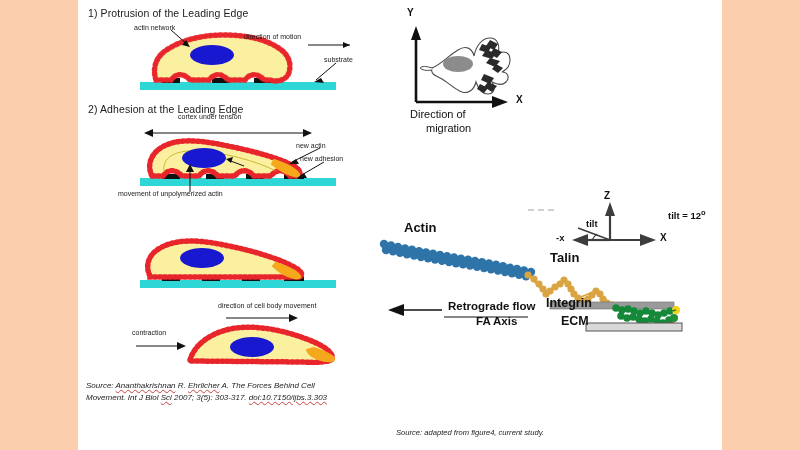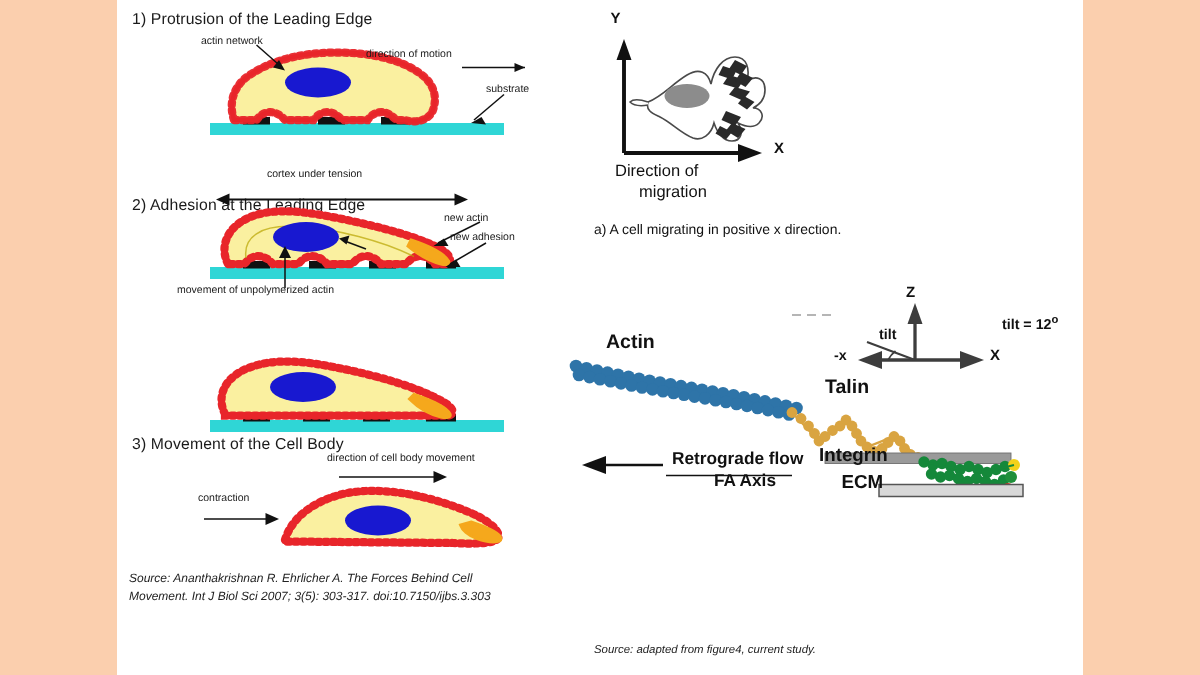--- a/index.html
+++ b/index.html
@@ -22,21 +22,21 @@
   #left-panel{position:absolute;left:0;top:0;width:288px;height:380px;}
   .panel-fig{position:absolute;}
 
   .fig1-caption{position:absolute;left:8px;top:372px;width:268px;}
   .fig1-caption .cap-title{
     font-size:11.2px;font-weight:bold;color:#111;line-height:14px;
   }
   .fig1-caption .cap-src{
     margin-top:8px;font-size:8px;font-style:italic;color:#222;line-height:11.5px;
   }
-  .u-wavy{text-decoration-style:wavy;text-decoration-color:#d04040;}
+  .u-wavy{text-decoration:underline;text-decoration-style:wavy;text-decoration-color:#d04040;}
 
   
   #right-panel{position:absolute;left:300px;top:0;width:344px;height:450px;}
   .cap-a{position:absolute;left:18px;top:148px;font-size:9.3px;color:#111;}
   .cap-b{position:absolute;left:18px;top:348px;font-size:9.3px;color:#111;line-height:12.5px;width:300px;}
   .fig2-title{position:absolute;left:18px;top:400px;font-size:10.6px;color:#111;}
   .fig2-title b{font-weight:bold;}
   .fig2-src{position:absolute;left:18px;top:428px;font-size:7.6px;font-style:italic;color:#222;text-align:right;}
 
   svg{display:block;overflow:visible;}
@@ -85,21 +85,21 @@
       <g>
         <line x1="258" y1="45" x2="238" y2="62" stroke="#111" stroke-width="1"></line>
         <polygon points="236,64 243,60 246,65" fill="#111"></polygon>
       </g>
     </svg>
 
     <div class="lbl tiny" style="left:56px;top:24px;">actin network</div>
     <div class="lbl tiny" style="left:166px;top:33px;">direction of motion</div>
     <div class="lbl tiny" style="left:246px;top:56px;">substrate</div>
 
-    <div class="lbl step-title" style="left:10px;top:103px;margin-top:28px;">2) Adhesion at the Leading Edge</div>
+    <div class="lbl step-title" style="left:10px;top:103px;">2) Adhesion at the Leading Edge</div>
 
     <svg class="panel-fig" style="left:0px;top:114px;" width="288" height="90" viewBox="0 0 288 90">
 
       <g>
         <line x1="70" y1="19" x2="230" y2="19" stroke="#111" stroke-width="1.2"></line>
         <polygon points="66,19 75,15 75,23" fill="#111"></polygon>
         <polygon points="234,19 225,15 225,23" fill="#111"></polygon>
       </g>
 
       <rect x="62" y="64" width="196" height="8" fill="#2FD6D6"></rect>
@@ -162,21 +162,20 @@
                C172 34 200 42 216 51 C224 55 226 60 221 61
                L72 61 Z" fill="#FAF0A0" stroke="#E8252A" stroke-width="3"></path>
       <path d="M72 60 C66 48 72 36 86 30 C102 23 122 24 146 29
                C172 34 200 42 216 51 C224 55 226 60 221 61
                L72 61 Z" fill="none" stroke="#E8252A" stroke-width="5.5" stroke-dasharray="2 3" stroke-linecap="round"></path>
       <path d="M198 47 C210 51 220 56 222 60 C223 62 220 63 216 62
                C207 60 200 55 195 50 Z" fill="#F5A81C" stroke="#F5A81C" stroke-width="2"></path>
       <ellipse cx="124" cy="42" rx="22" ry="10" fill="#1818D0"></ellipse>
     </svg>
 
-    <div class="lbl step-title" style="left:10px;top:290px;">3) Movement of the Cell Body</div>
 
     <svg class="panel-fig" style="left:0px;top:300px;" width="288" height="72" viewBox="0 0 288 72">
 
       <g>
         <line x1="148" y1="18" x2="216" y2="18" stroke="#111" stroke-width="1"></line>
         <polygon points="220,18 211,14 211,22" fill="#111"></polygon>
       </g>
 
       <g>
         <line x1="58" y1="46" x2="104" y2="46" stroke="#111" stroke-width="1"></line>
@@ -240,21 +239,20 @@
       </g>
 
       <ellipse cx="72" cy="58" rx="15" ry="8" fill="#8C8C8C"></ellipse>
     </svg>
 
     <div class="lbl" style="left:29px;top:7px;font-size:10px;font-weight:bold;">Y</div>
     <div class="lbl" style="left:138px;top:94px;font-size:10px;font-weight:bold;">X</div>
     <div class="lbl" style="left:32px;top:108px;font-size:11px;">Direction of</div>
     <div class="lbl" style="left:48px;top:122px;font-size:11px;text-align:center;">migration</div>
 
-    <div class="cap-a">a) A cell migrating in positive x direction.</div>
 
     <svg class="panel-fig" style="left:0px;top:190px;" width="344" height="150" viewBox="0 0 344 150">
 
       <g>
 
         <line x1="232" y1="50" x2="232" y2="22" stroke="#3d3d3d" stroke-width="2.2"></line>
         <polygon points="232,12 227,26 237,26" fill="#3d3d3d"></polygon>
 
         <line x1="232" y1="50" x2="268" y2="50" stroke="#3d3d3d" stroke-width="2.2"></line>
         <polygon points="278,50 262,44 262,56" fill="#3d3d3d"></polygon>

